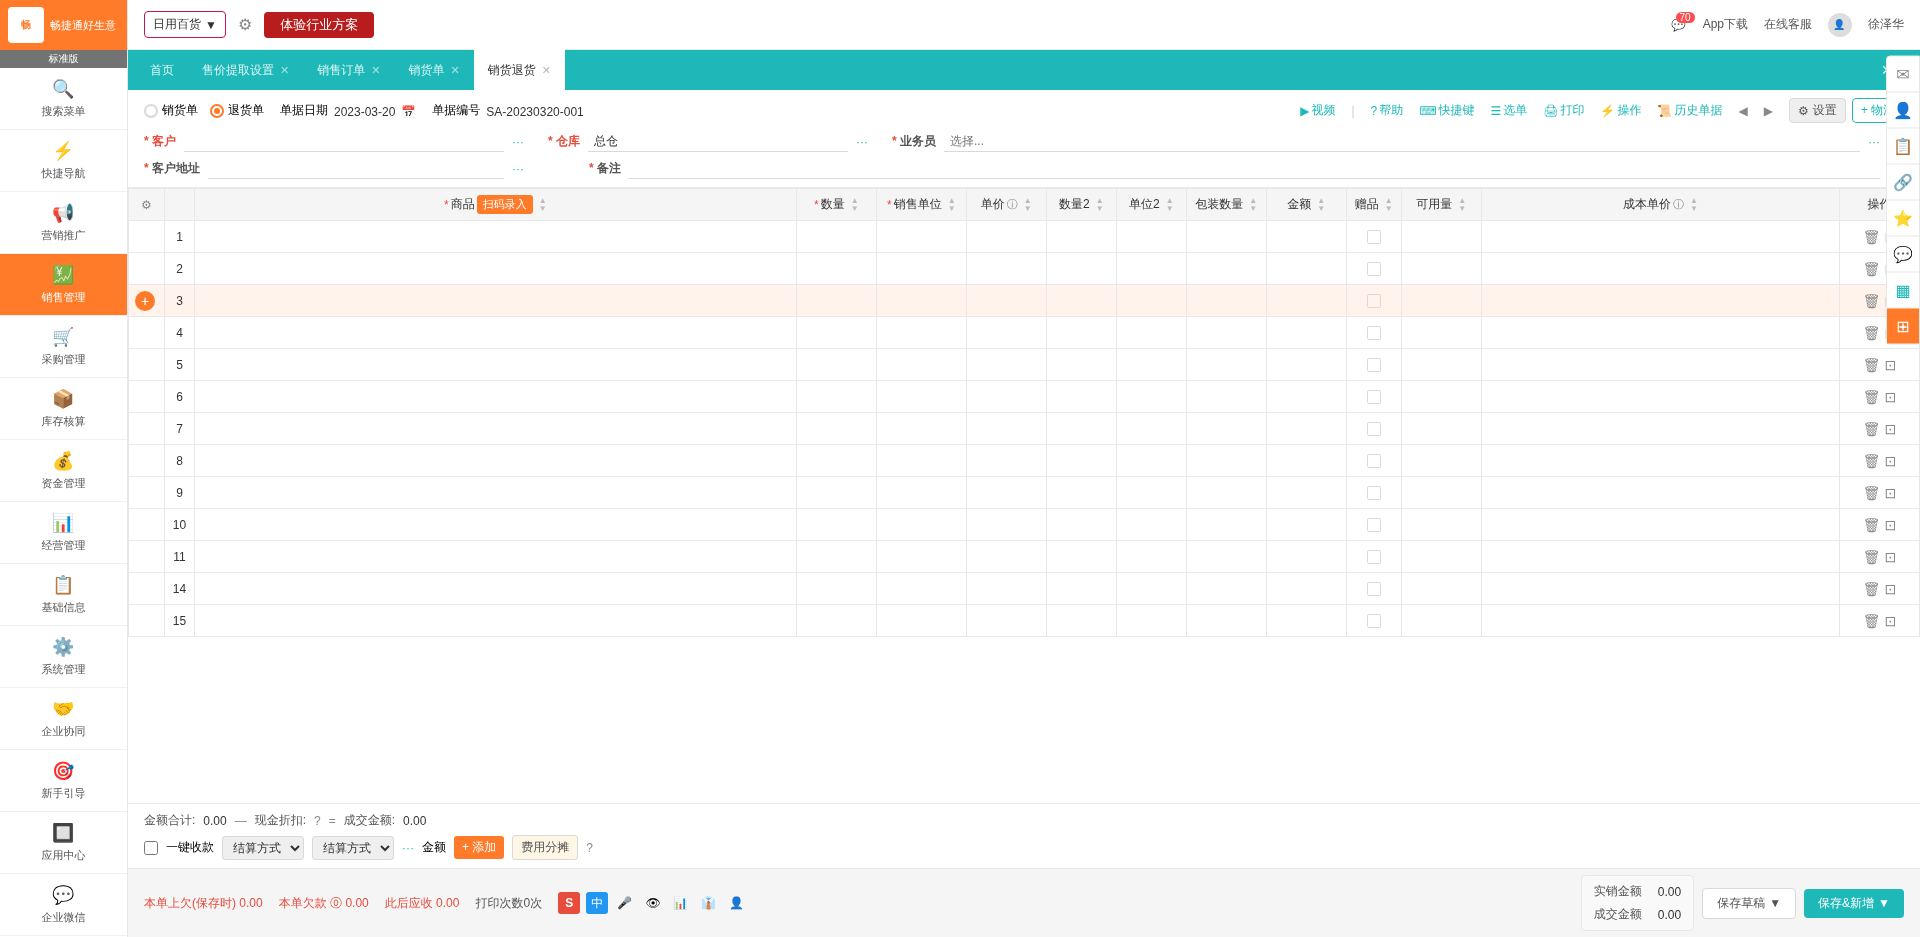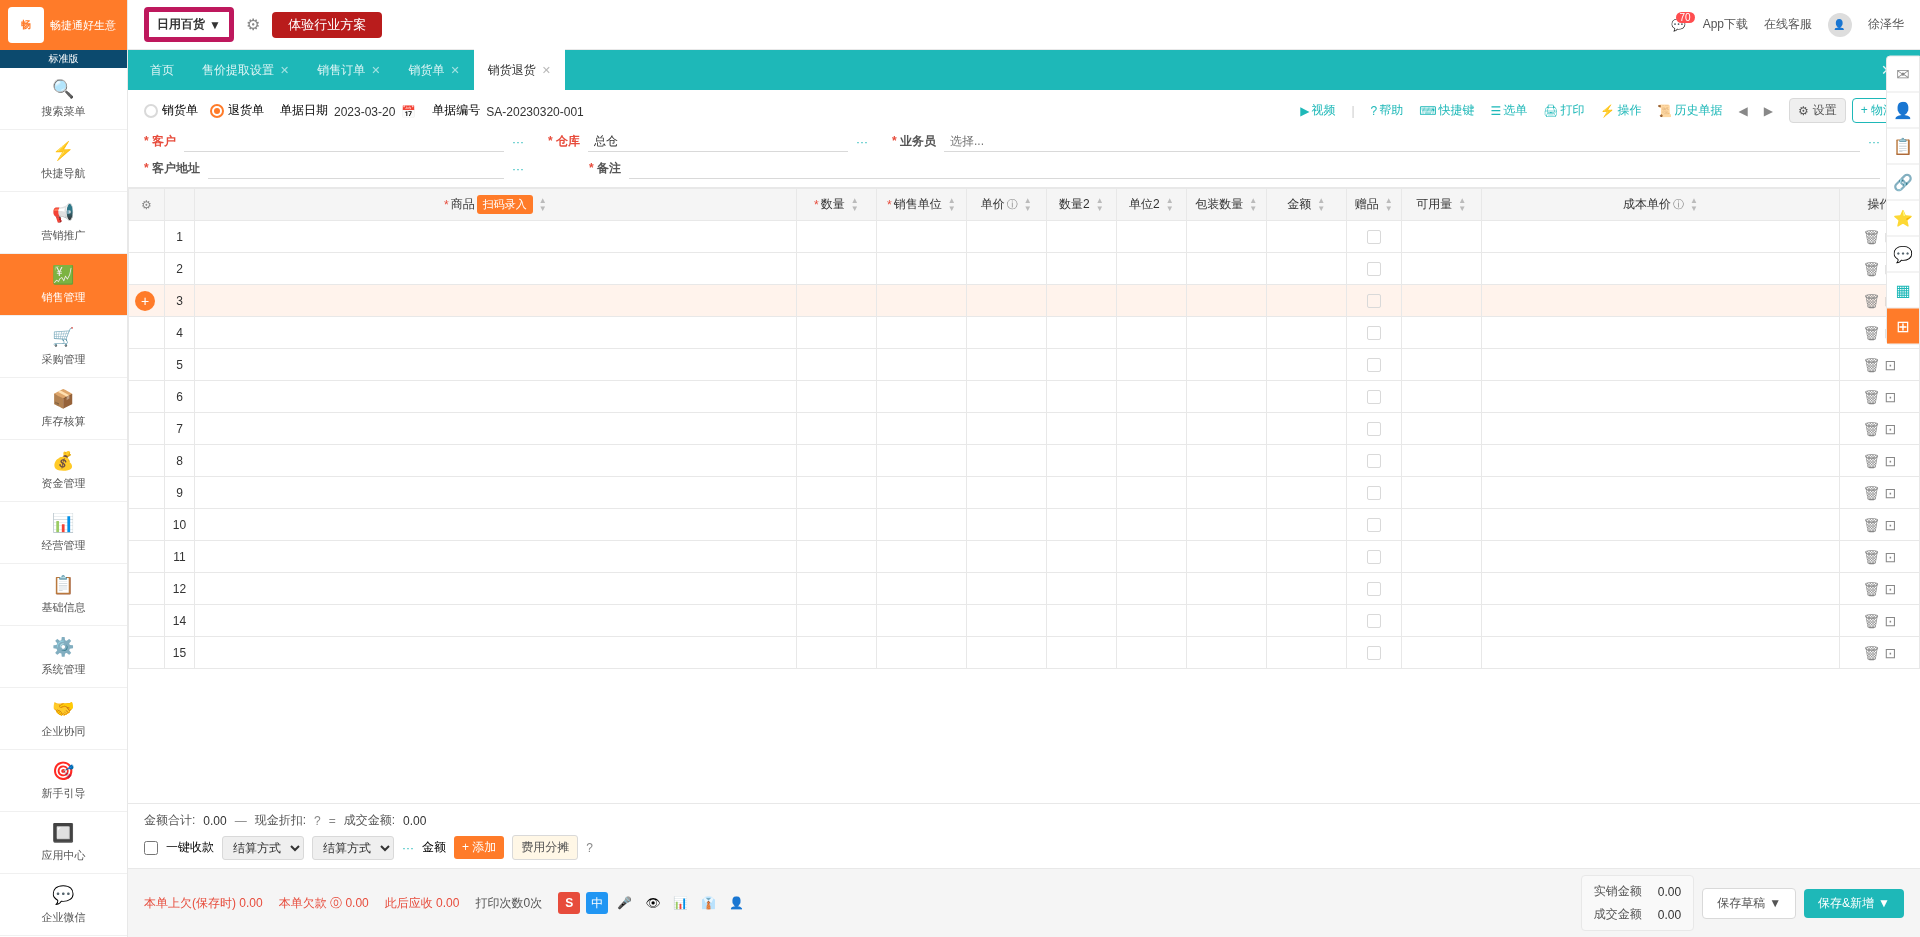--- a/index.html
+++ b/index.html
@@ -4,33 +4,33 @@
   <style>
     * { box-sizing: border-box; margin: 0; padding: 0; font-family: "Microsoft YaHei", "微软雅黑", sans-serif; font-size: 12px; }
     body { background: #f5f5f5; display: flex; height: 937px; overflow: hidden; }
 
     
     .sidebar { width: 128px; background: #fff; display: flex; flex-direction: column; border-right: 1px solid #e8e8e8; flex-shrink: 0; }
     .sidebar-logo { background: #ff7b29; padding: 10px 8px; display: flex; align-items: center; gap: 6px; height: 50px; }
     .logo-icon { width: 36px; height: 36px; background: #fff; border-radius: 4px; display: flex; align-items: center; justify-content: center; }
     .logo-icon span { color: #ff7b29; font-size: 10px; font-weight: bold; }
     .logo-text { color: #fff; font-size: 11px; line-height: 1.3; }
-    .sidebar-version { background: #0c4a6e; color: #fff; text-align: center; font-size: 10px; padding: 2px; }
+    .sidebar-version { background: #737373; color: #fff; text-align: center; font-size: 10px; padding: 2px; }
     .sidebar-item { display: flex; flex-direction: column; align-items: center; padding: 10px 4px; cursor: pointer; color: #555; gap: 4px; border-bottom: 1px solid #f0f0f0; }
     .sidebar-item.active { background: #ff7b29; color: #fff; }
     .sidebar-item .icon { font-size: 18px; }
     .sidebar-item .label { font-size: 11px; }
 
     
     .main { flex: 1; display: flex; flex-direction: column; overflow: hidden; }
 
     
     .topbar { height: 50px; background: #fff; display: flex; align-items: center; justify-content: space-between; padding: 0 16px; border-bottom: 1px solid #e8e8e8; flex-shrink: 0; }
     .topbar-left { display: flex; align-items: center; gap: 12px; }
-    .topbar-select { display: flex; align-items: center; gap: 4px; border: 5px solid #be185d; border-radius: 4px; padding: 4px 8px; cursor: pointer; color: #333; font-weight: bold; }
+    .topbar-select { display: flex; align-items: center; gap: 4px; border: 1px solid #be185d; border-radius: 4px; padding: 4px 8px; cursor: pointer; color: #333; }
     .topbar-gear { color: #888; cursor: pointer; font-size: 16px; }
     .topbar-btn { background: #b91c1c; color: #fff; border: none; border-radius: 4px; padding: 4px 16px; cursor: pointer; font-size: 13px; }
     .topbar-right { display: flex; align-items: center; gap: 16px; color: #555; }
     .topbar-right .msg { position: relative; cursor: pointer; }
     .badge { position: absolute; top: -6px; right: -8px; background: #ff4d4f; color: #fff; border-radius: 8px; font-size: 10px; padding: 0 4px; }
     .topbar-right span { cursor: pointer; }
     .avatar { width: 24px; height: 24px; border-radius: 50%; background: #ddd; display: inline-flex; align-items: center; justify-content: center; font-size: 10px; }
 
     
     .tabs { background: #1eb8b8; display: flex; align-items: center; height: 40px; padding: 0 8px; flex-shrink: 0; }
@@ -777,49 +777,20 @@
         <div class="action-icons">
           <span class="action-icon">🗑</span>
           <span class="action-icon">⊡</span>
         </div>
       </td>
     </tr>
             <tr>
       <td>
         
       </td>
-      <td class="row-num">12</td>
-      <td>
-        <input type="text" style="border: none; outline: none; width: 100%; background: transparent;">
-      </td>
-      <td></td>
-      <td></td>
-      <td></td>
-      <td></td>
-      <td></td>
-      <td></td>
-      <td></td>
-      <td>
-        <div class="checkbox-cell">
-                  <span class="cb"></span>
-                </div>
-      </td>
-      <td></td>
-      <td></td>
-      <td>
-        <div class="action-icons">
-          <span class="action-icon">🗑</span>
-          <span class="action-icon">⊡</span>
-        </div>
-      </td>
-    </tr>
-            <tr>
-      <td>
-        
-      </td>
       <td class="row-num">14</td>
       <td>
         <input type="text" style="border: none; outline: none; width: 100%; background: transparent;">
       </td>
       <td></td>
       <td></td>
       <td></td>
       <td></td>
       <td></td>
       <td></td>

